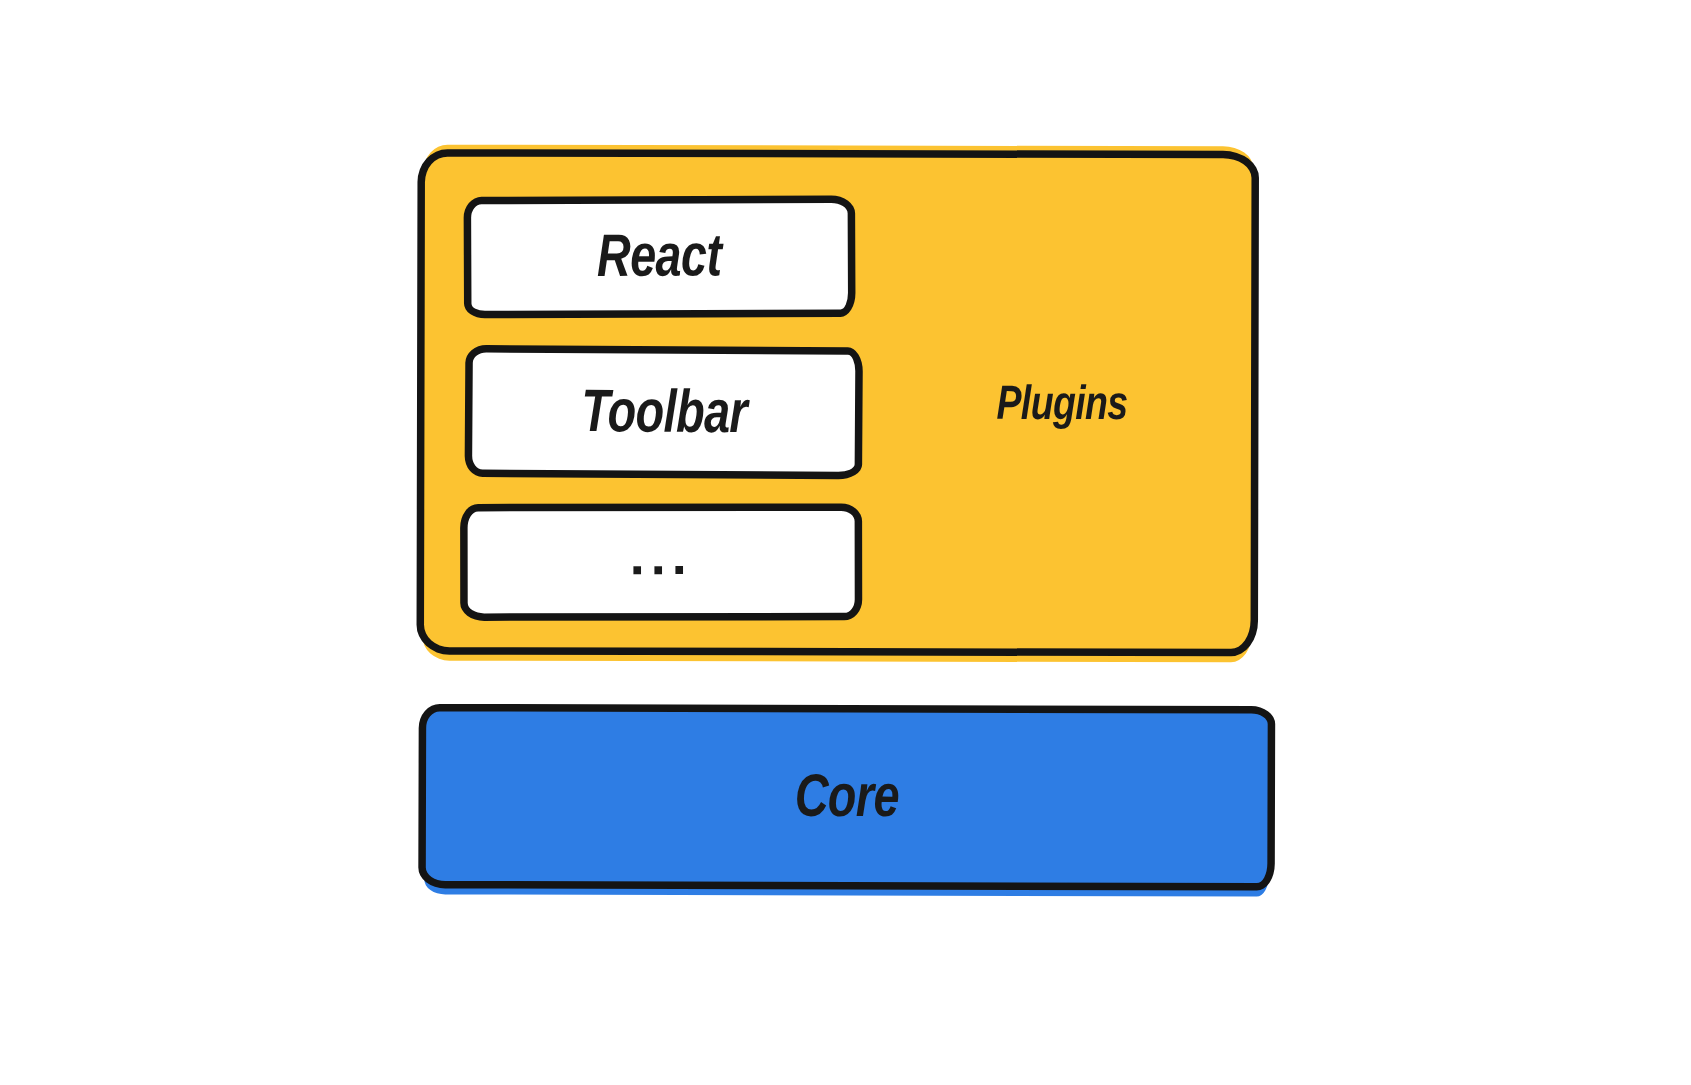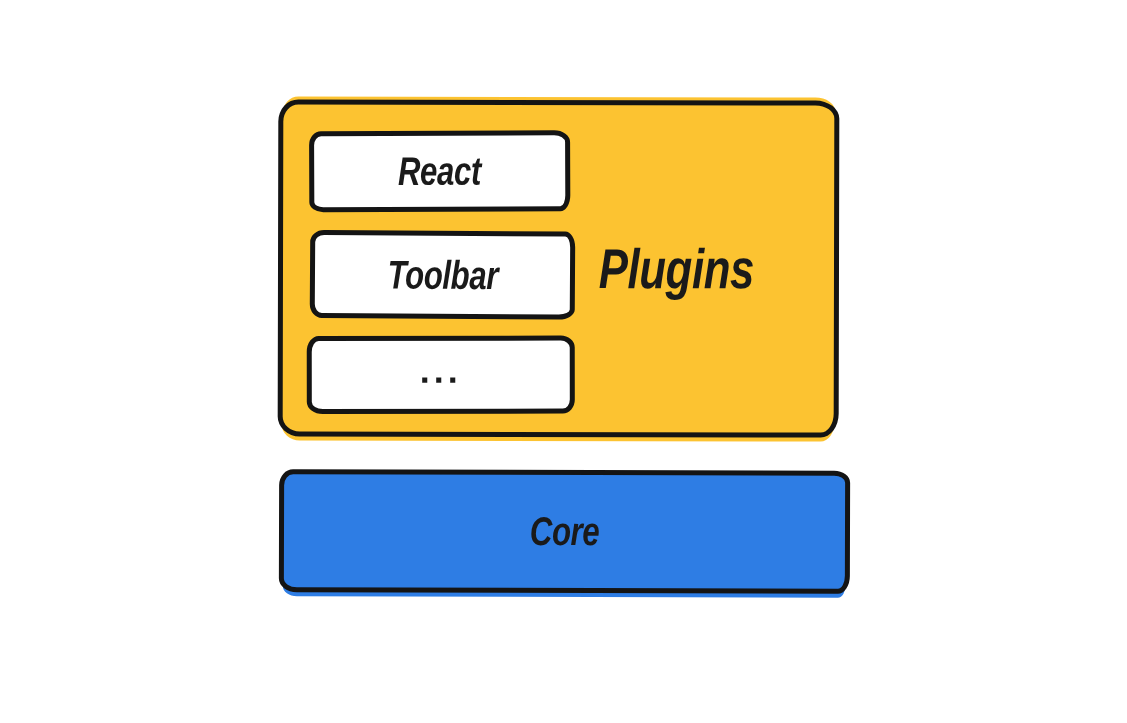--- a/index.html
+++ b/index.html
@@ -87,22 +87,22 @@
   }
 
   .plugins-label {
     position: absolute;
     left: 294px;
     top: 0;
     bottom: 0;
     width: 262px;
     display: flex;
     align-items: center;
-    justify-content: flex-start;
-    font-size: 56px;
+    justify-content: center;
+    font-size: 32px;
   }
 
   
   .core-box {
     position: absolute;
     left: 279px;
     top: 470px;
     width: 571px;
     height: 123px;
     background: #2E7DE4;

